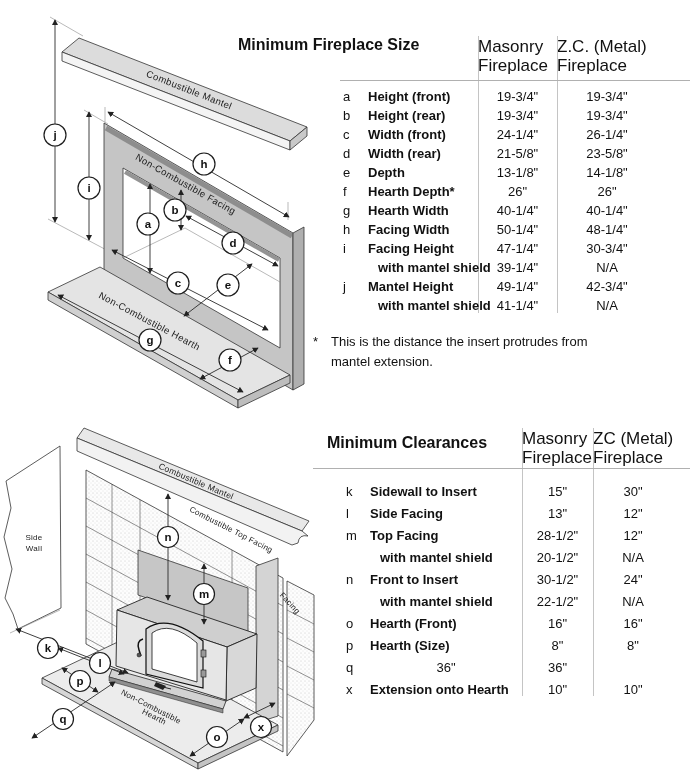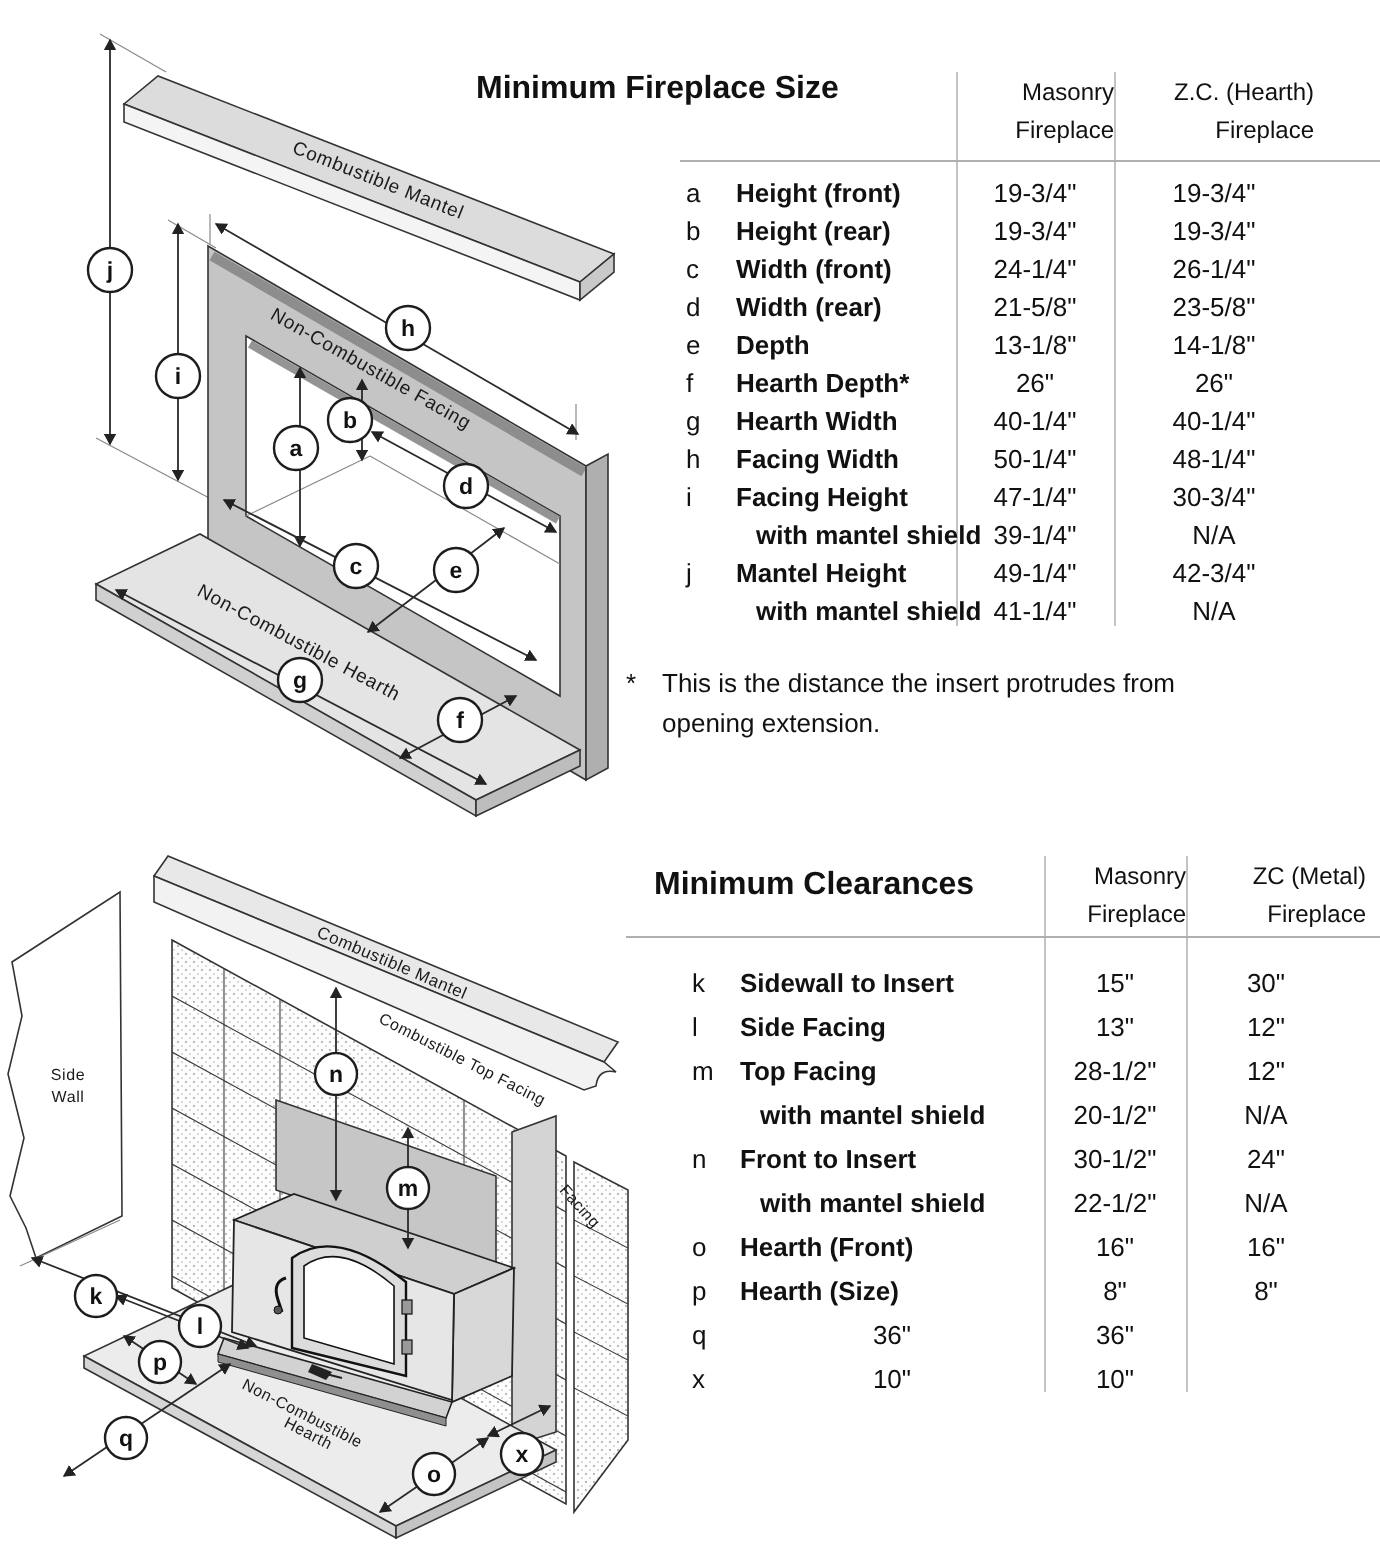--- a/index.html
+++ b/index.html
@@ -1,20 +1,20 @@
 <!DOCTYPE html>
 <html><head>
 <meta charset="utf-8">
 <style>
   html,body{margin:0;padding:0;background:#fff;}
   #page{position:relative;width:690px;height:783px;background:#ffffff;overflow:hidden;
         font-family:"Liberation Sans","DejaVu Sans",sans-serif;color:#111;}
   .abs{position:absolute;}
   .title{font-weight:bold;font-size:16px;letter-spacing:0;white-space:nowrap;}
-  .colhead{font-size:12px;line-height:19px;text-align:right;white-space:nowrap;}
+  .colhead{font-size:17px;line-height:19px;text-align:left;white-space:nowrap;}
   .vdiv{position:absolute;width:1px;background:#c4c4c4;}
   .hrule{position:absolute;height:1px;background:#b0b0b0;}
   .rows{position:absolute;font-size:13px;color:#111;}
   .trow{display:grid;}
   .t1 .trow{grid-template-columns:28px 110px 79px 100px;line-height:19px;}
   .t2 .trow{grid-template-columns:30px 152px 71px 80px;line-height:22px;}
   .t1 .c1{padding-left:3px;}
   .t2 .c1{padding-left:6px;}
   .c3,.c4{text-align:center;white-space:nowrap;}
   .c2{white-space:nowrap;font-weight:bold;}
@@ -262,21 +262,21 @@
       </g>
   </svg>
 
   <div class="abs title" style="left:238px;top:36px">Minimum Fireplace Size</div>
 
   <div class="abs colhead" style="left:478px;top:37px;width:79px">
     <div>Masonry</div>
       <div>Fireplace</div>
   </div>
   <div class="abs colhead" style="left:557px;top:37px;width:100px">
-    <div>Z.C. (Hearth)</div>
+    <div>Z.C. (Metal)</div>
       <div>Fireplace</div>
   </div>
 
   <div class="vdiv" style="left:478px;top:36px;height:277px"></div>
   <div class="vdiv" style="left:557px;top:36px;height:277px"></div>
   <div class="hrule" style="left:340px;top:80px;width:350px"></div>
 
   <div class="rows t1" style="left:340px;top:87px;width:350px">
     <div class="trow">
         <span class="c1">a</span>
@@ -348,21 +348,21 @@
         <span class="c1"></span>
         <span class="c2 ind">with mantel shield</span>
         <span class="c3">41-1/4"</span>
         <span class="c4">N/A</span>
       </div>
   </div>
 
   <div class="footnote" style="left:313px;top:332px">*</div>
   <div class="footnote" style="left:331px;top:332px">
     <div>This is the distance the insert protrudes from</div>
-    <div>opening extension.</div>
+    <div>mantel extension.</div>
   </div>
 
   <div class="abs title" style="left:327px;top:434px">Minimum Clearances</div>
 
   <div class="abs colhead" style="left:522px;top:429px;width:71px">
     <div>Masonry</div>
       <div>Fireplace</div>
   </div>
   <div class="abs colhead" style="left:593px;top:429px;width:90px">
     <div>ZC (Metal)</div>
@@ -428,18 +428,19 @@
         <span class="c4">36"</span>
       </div>
     <div class="trow">
         <span class="c1"></span>
         <span class="c2"></span>
         <span class="c3"></span>
         <span class="c4"></span>
       </div>
     <div class="trow">
         <span class="c1">x</span>
+        <span class="c2">Extension onto Hearth</span>
         <span class="c3">10"</span>
         <span class="c4">10"</span>
       </div>
   </div>
 
 </div>
 
 </body></html>

